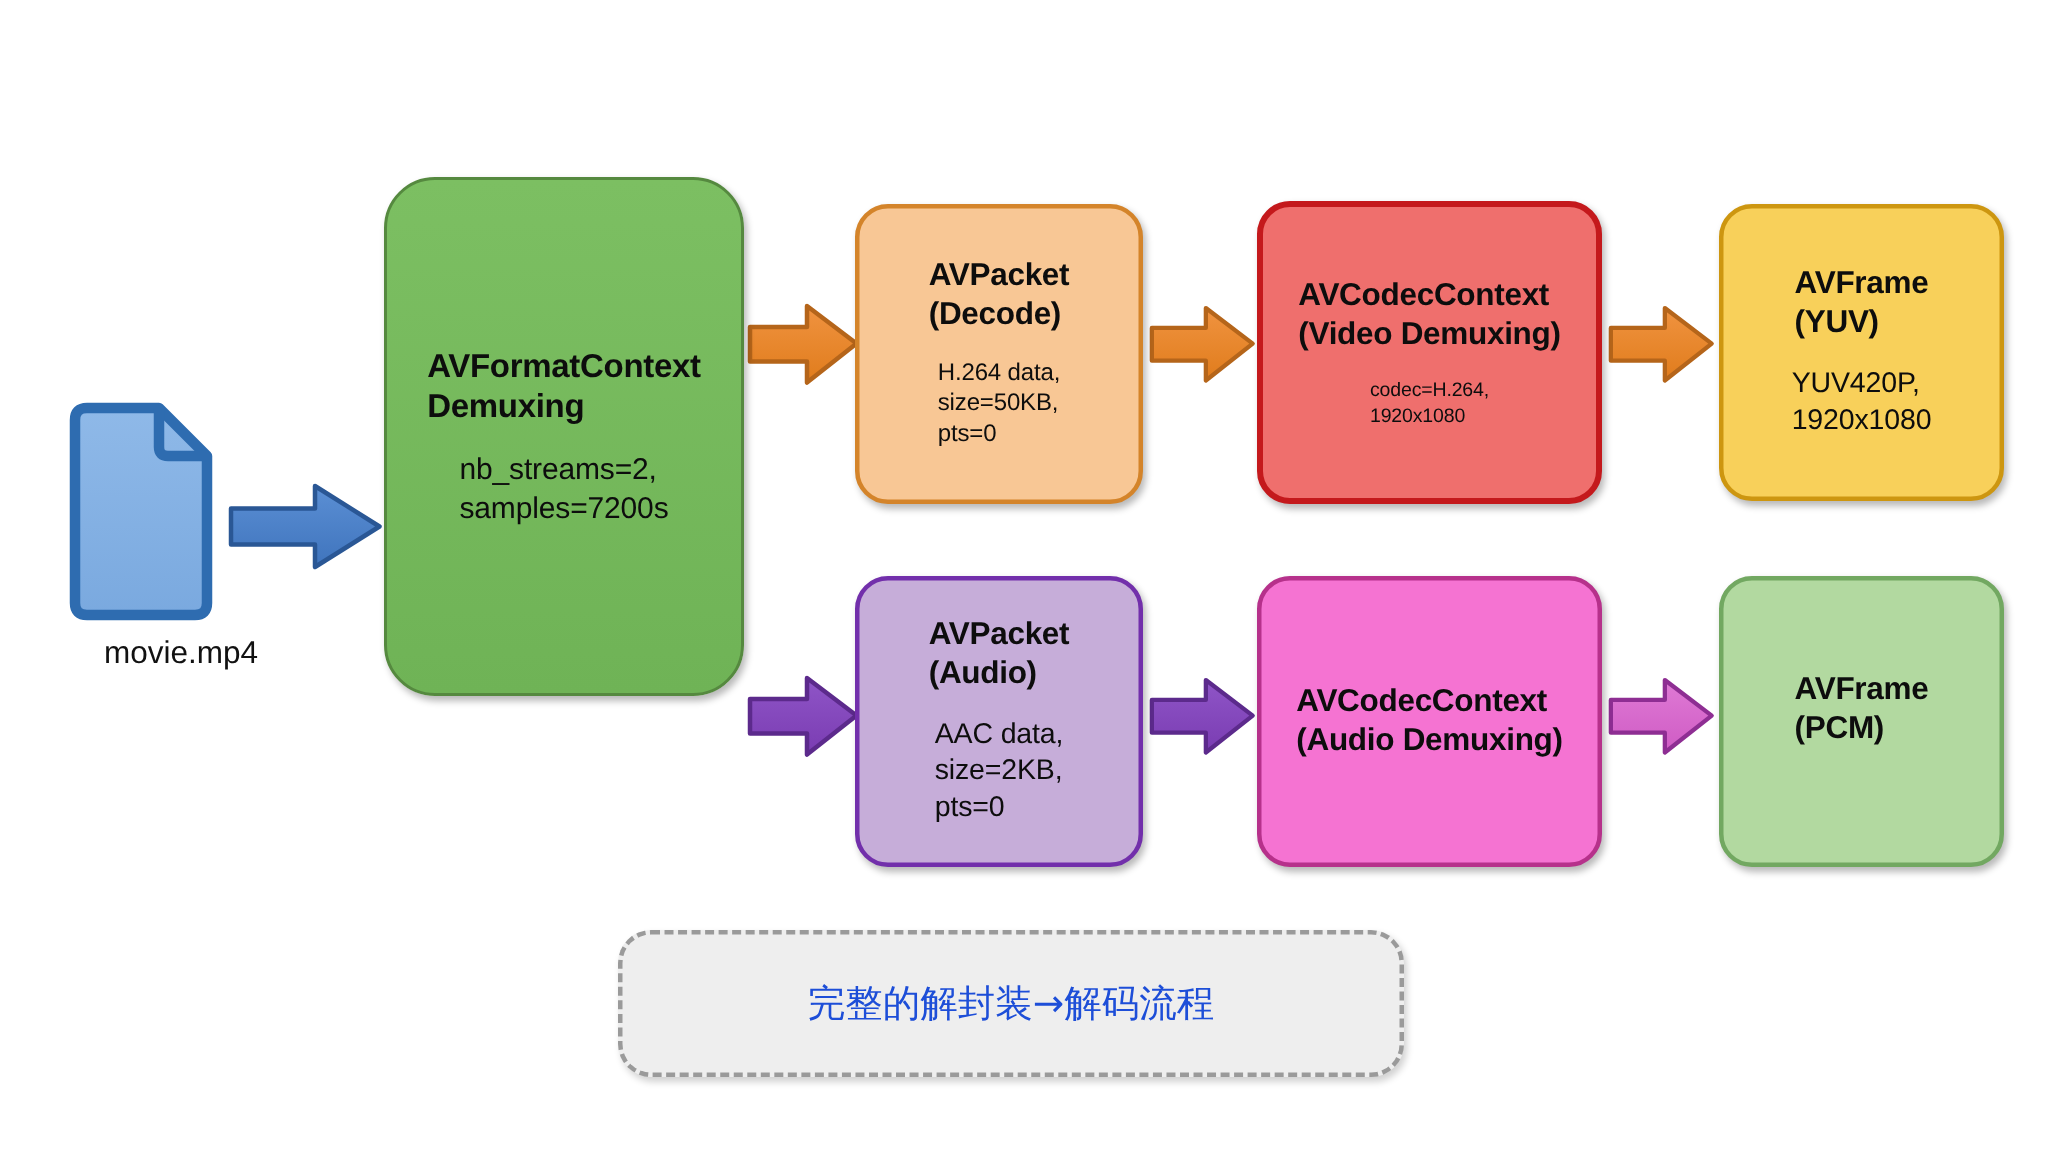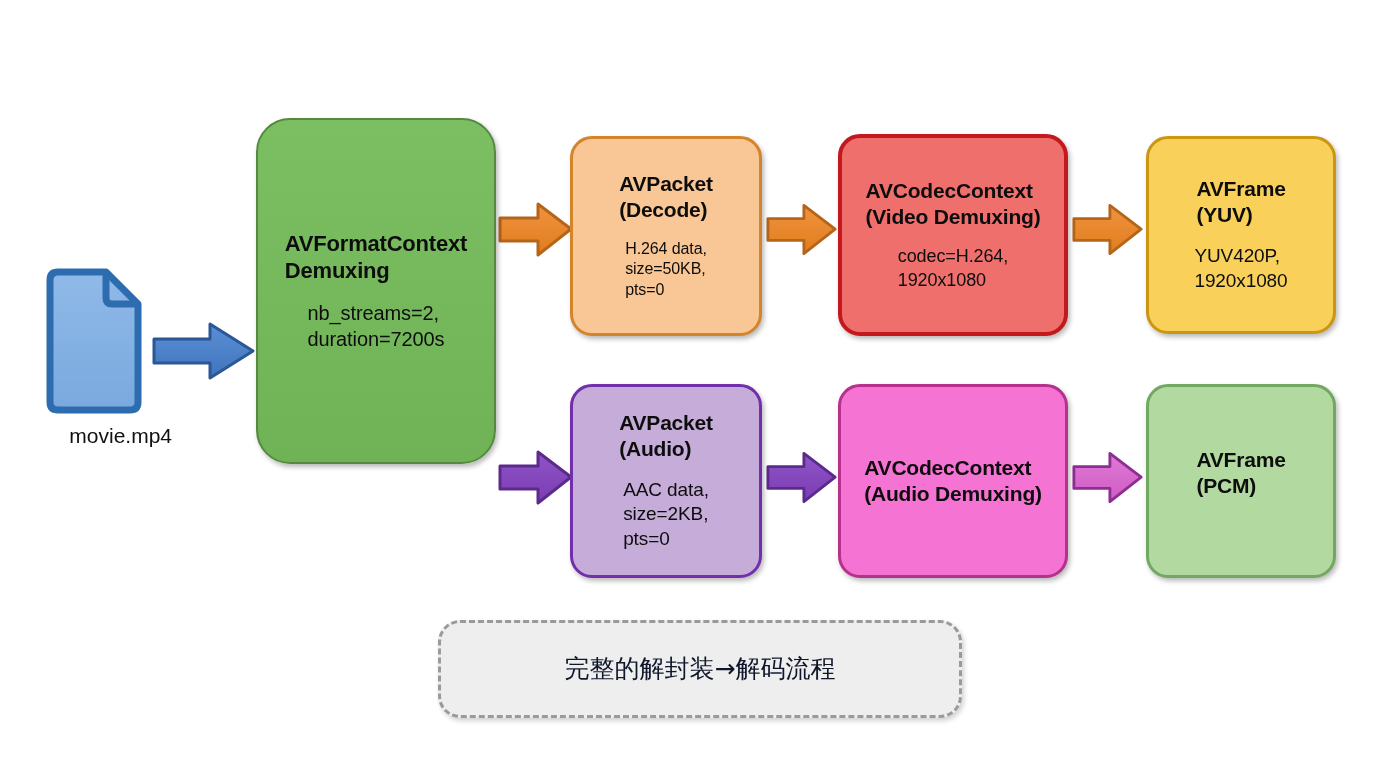--- a/index.html
+++ b/index.html
@@ -64,21 +64,21 @@
   }
   #node-pkt-video .title { font-size: 21px; }
   #node-pkt-video .sub   { font-size: 16px; }
 
   #node-ctx-video {
     left: 838px; top: 134px; width: 230px; height: 202px;
     background: #ef6f6d;
     border-color: #c4191c; border-width: 4px;
   }
   #node-ctx-video .title { font-size: 21px; }
-  #node-ctx-video .sub   { font-size: 18px; }
+  #node-ctx-video .sub   { font-size: 13px; }
 
   #node-frame-yuv {
     left: 1146px; top: 136px; width: 190px; height: 198px;
     background: #f8d05a;
     border-color: #cd9610; border-width: 3px;
   }
   #node-frame-yuv .title { font-size: 21px; }
   #node-frame-yuv .sub   { font-size: 19px; }
 
   #node-pkt-audio {
@@ -117,30 +117,30 @@
     color: #111;
     white-space: nowrap;
   }
 
   
   .arrow { position: absolute; }
 
   
   #caption {
     position: absolute;
-    left: 438px; top: 620px; width: 524px; height: 98px;
+    left: 412px; top: 620px; width: 524px; height: 98px;
     box-sizing: border-box;
     background: #eeeeee;
     border: 3px dashed #9a9a9a;
     border-radius: 22px;
     display: flex;
     flex-direction: column;
     align-items: center;
     justify-content: center;
-    color: #0f172a;
+    color: #1d4ed8;
     box-shadow: 2px 3px 5px rgba(0,0,0,0.18);
   }
   #caption .cn {
     font-size: 25px;
     line-height: 1.28;
     font-family: "DejaVu Sans", "Liberation Sans", sans-serif;
   }
   #caption .en {
     font-size: 25px;
     line-height: 1.28;
@@ -218,21 +218,21 @@
   </svg>
 
   <div class="node" id="node-demux">
     <div class="title">
       <span>AVFormatContext</span><br>
       <span>Demuxing</span>
     </div>
     <div class="gap"></div>
     <div class="sub">
       <span>nb_streams=2,</span><br>
-      <span>duration=7200s</span>
+      <span>samples=7200s</span>
     </div>
   </div>
 
   <div class="node" id="node-pkt-video">
     <div class="title">
       <span>AVPacket</span><br>
       <span>(Decode)</span>
     </div>
     <div class="gap"></div>
     <div class="sub">

